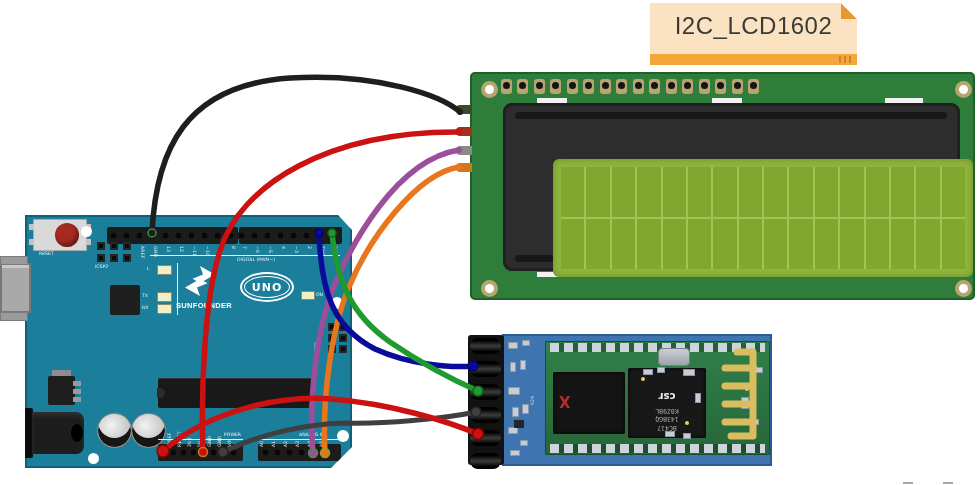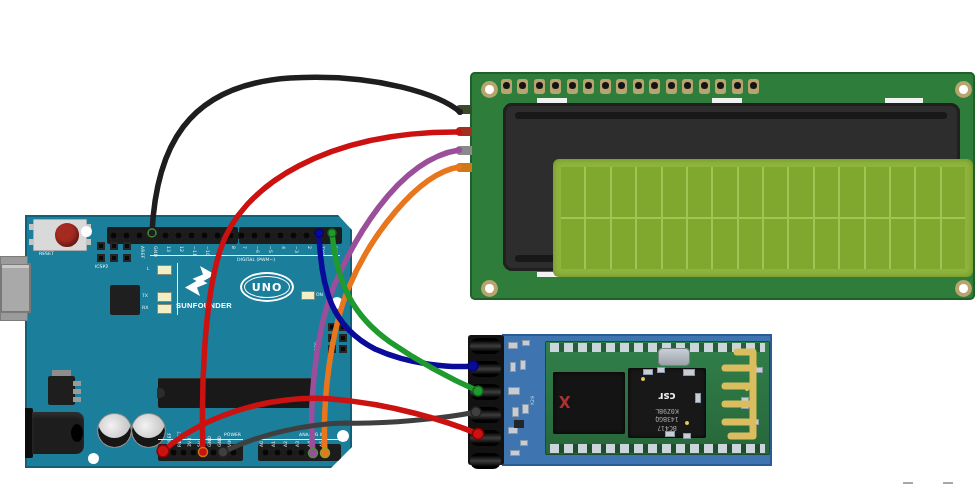--- a/index.html
+++ b/index.html
@@ -109,20 +109,26 @@
   
   #wires{position:absolute;left:0;top:0;z-index:50;pointer-events:none;}
 
   .pagemark{position:absolute;height:2px;background:#a8a8a8;}
 </style>
 </head>
 <body>
 
 <div id="stage">
 
+  <div id="note">
+    <div class="strip"></div>
+    <div class="grip"></div>
+    <div class="text">I2C_LCD1602</div>
+    <div class="fold"></div>
+  </div>
 
   <div id="usb"></div>
   <div class="usbtab" style="left:0;top:256px;"></div>
   <div class="usbtab" style="left:0;top:312px;"></div>
 
   <div id="board">
     <div id="resetbtn">
       <div class="tab" style="left:-4px;top:5px;"></div>
       <div class="tab" style="left:-4px;top:20px;"></div>
       <div class="tab" style="right:-4px;top:5px;"></div>

